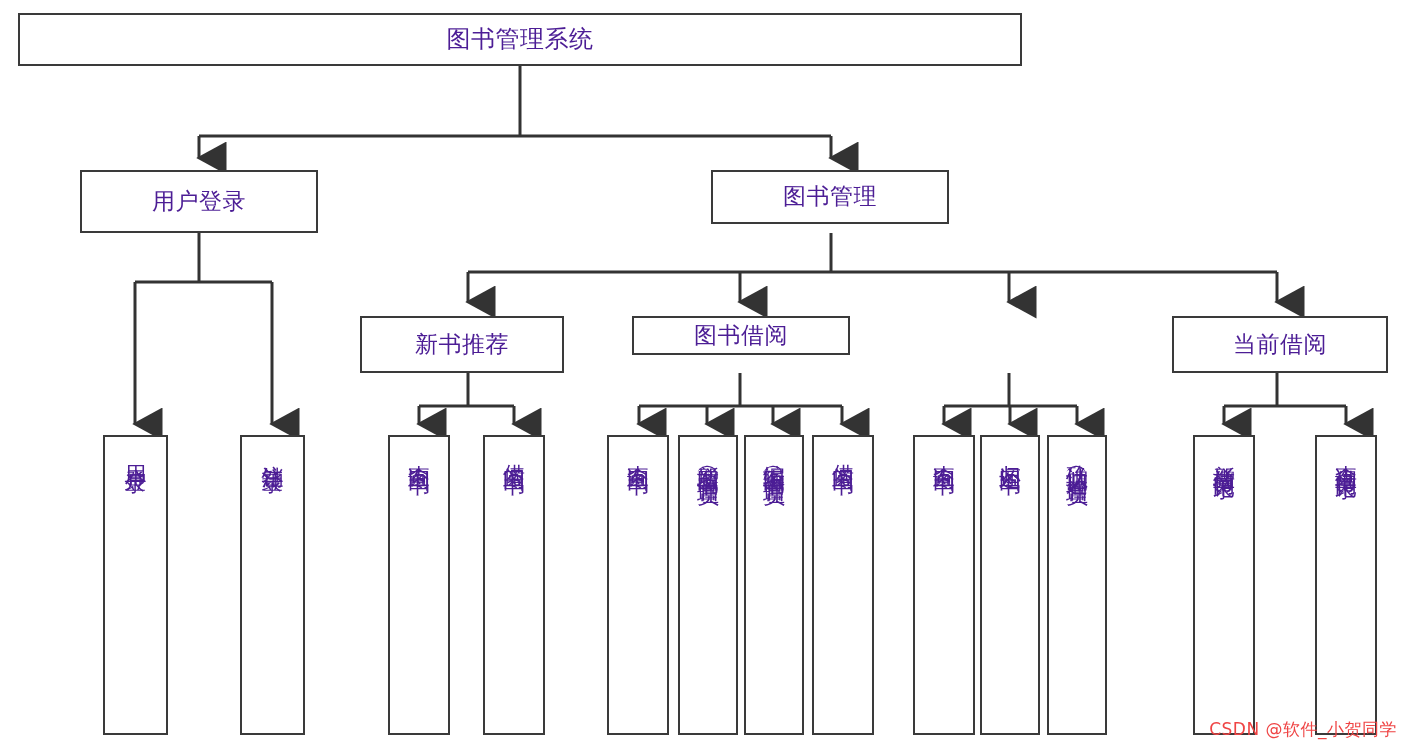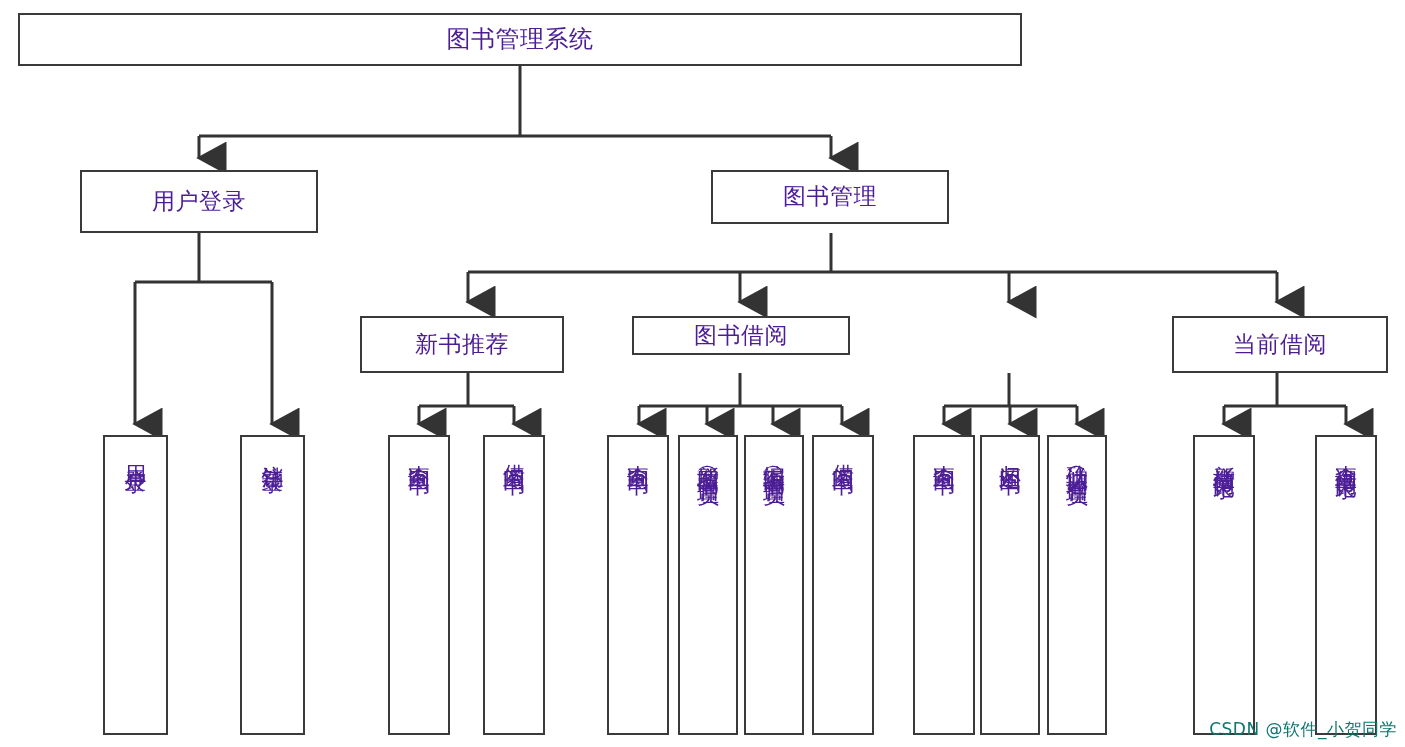--- a/index.html
+++ b/index.html
@@ -62,21 +62,21 @@
     text-orientation: upright;
     letter-spacing: 3px;
     line-height: 1;
     white-space: nowrap;
   }
   .watermark {
     position: absolute;
     right: 8px;
     bottom: 6px;
     font-size: 17px;
-    color: #0f766e;
+    color: #ef4444;
     letter-spacing: 0.5px;
     white-space: nowrap;
     user-select: none;
   }
 </style>
 </head>
 <body>
 
 <div id="canvas">
 

